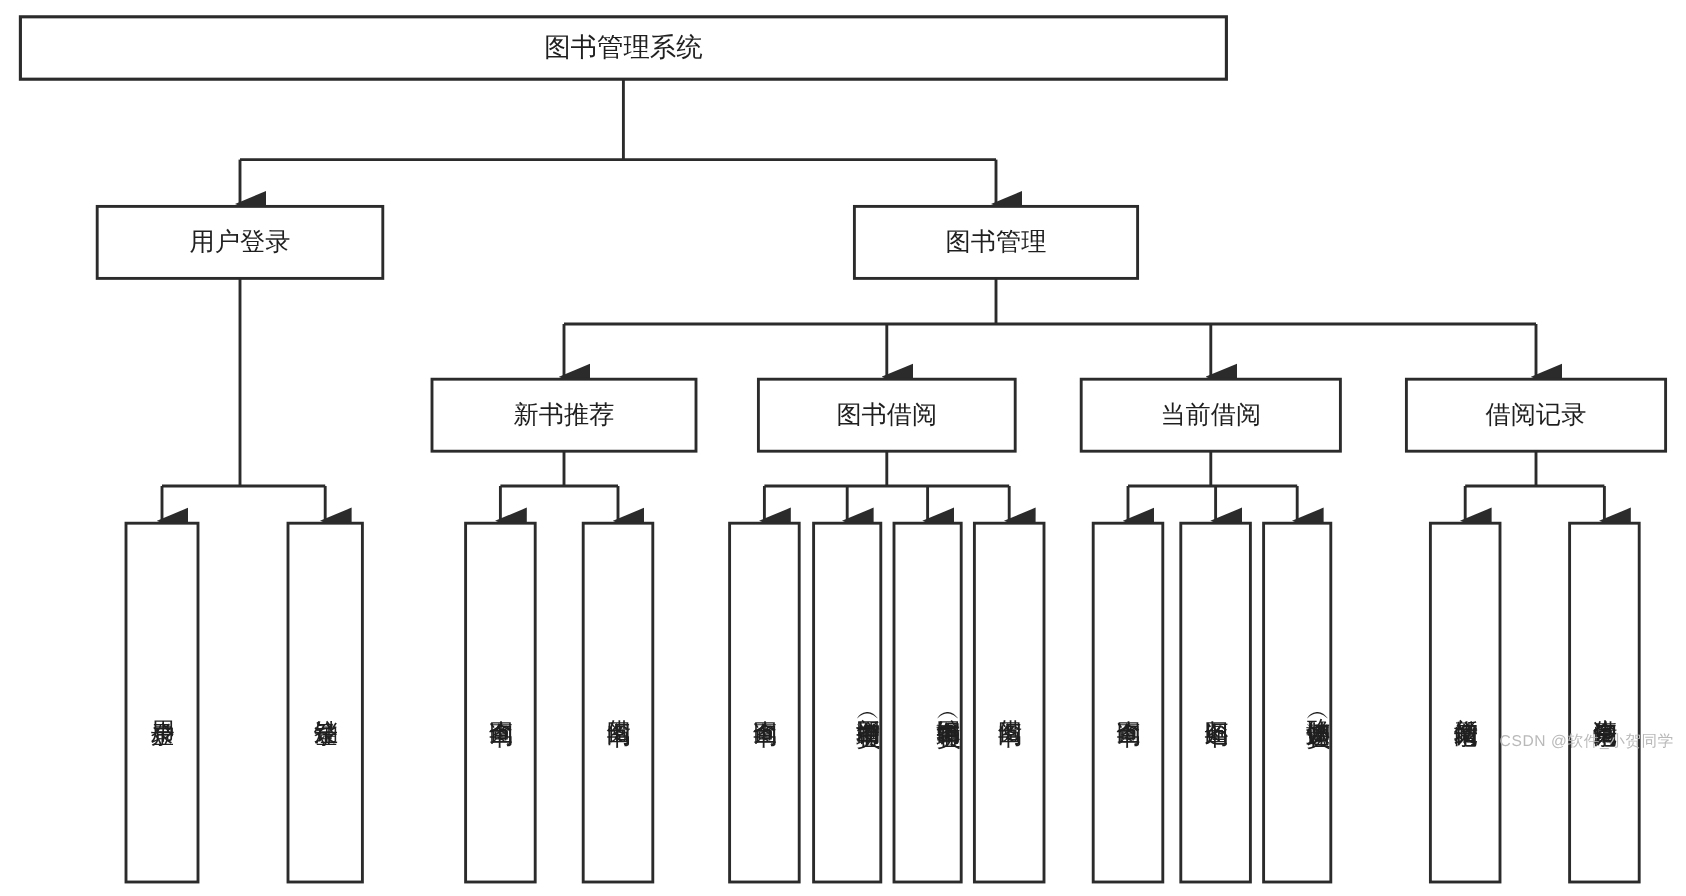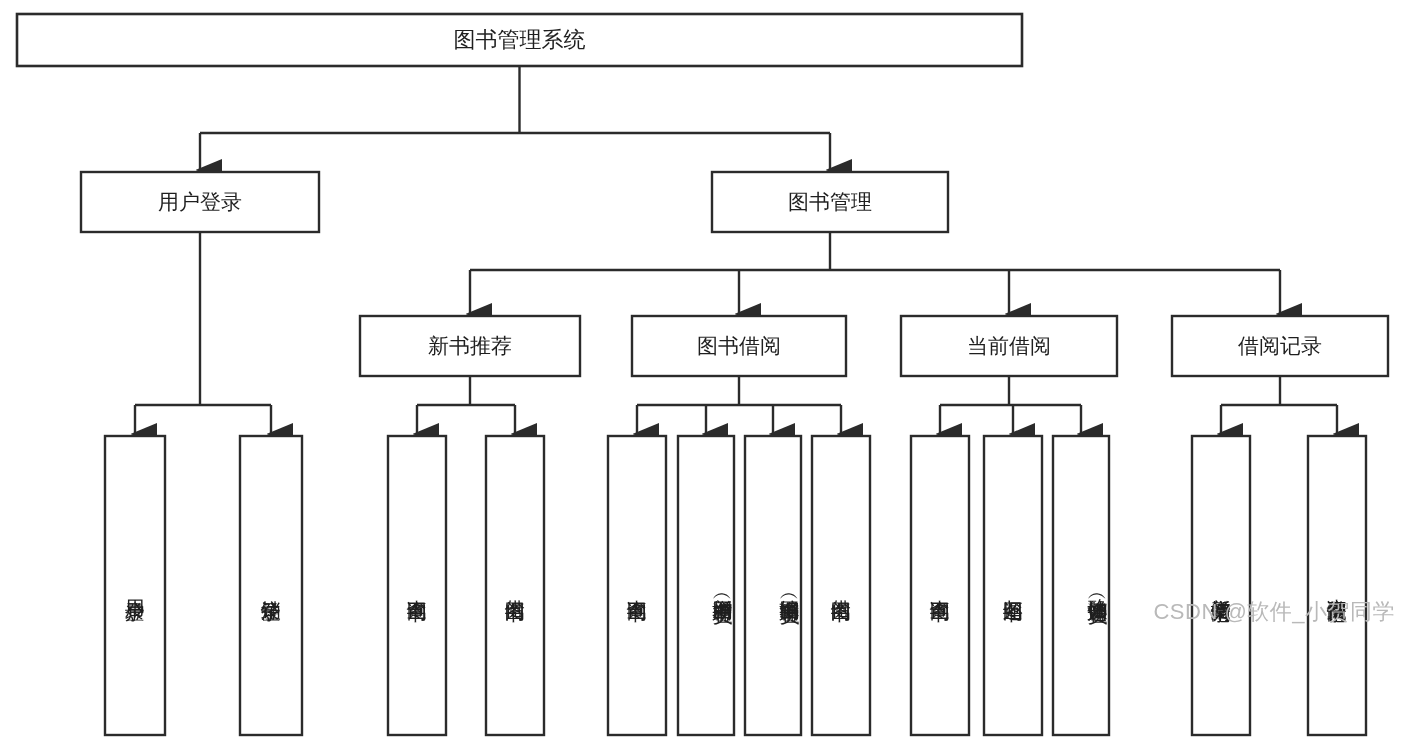--- a/index.html
+++ b/index.html
@@ -74,21 +74,21 @@
   }
   .arrow-head {
     fill: #2b2b2b;
     stroke: none;
   }
   .watermark {
     position: absolute;
     right: 10px;
     bottom: 5px;
     font-family: "Liberation Sans", "DejaVu Sans", sans-serif;
-    font-size: 22px;
+    font-size: 13px;
     color: #b9b9b9;
     letter-spacing: 0.5px;
     user-select: none;
     pointer-events: none;
     white-space: nowrap;
     margin-left: 36px;
   }
 </style>
 </head>
 <body>

